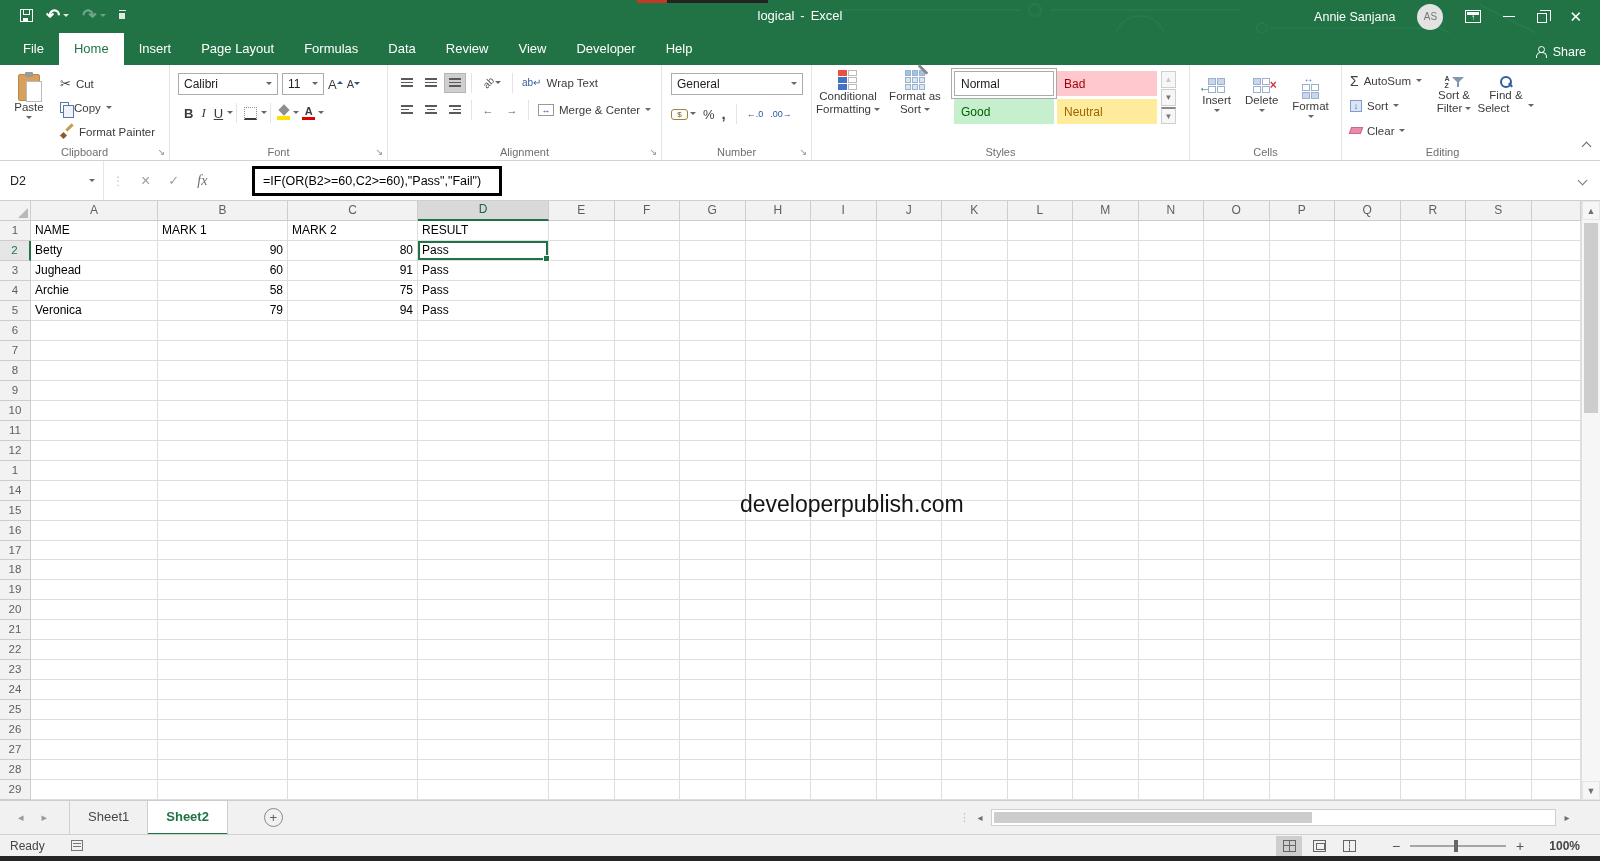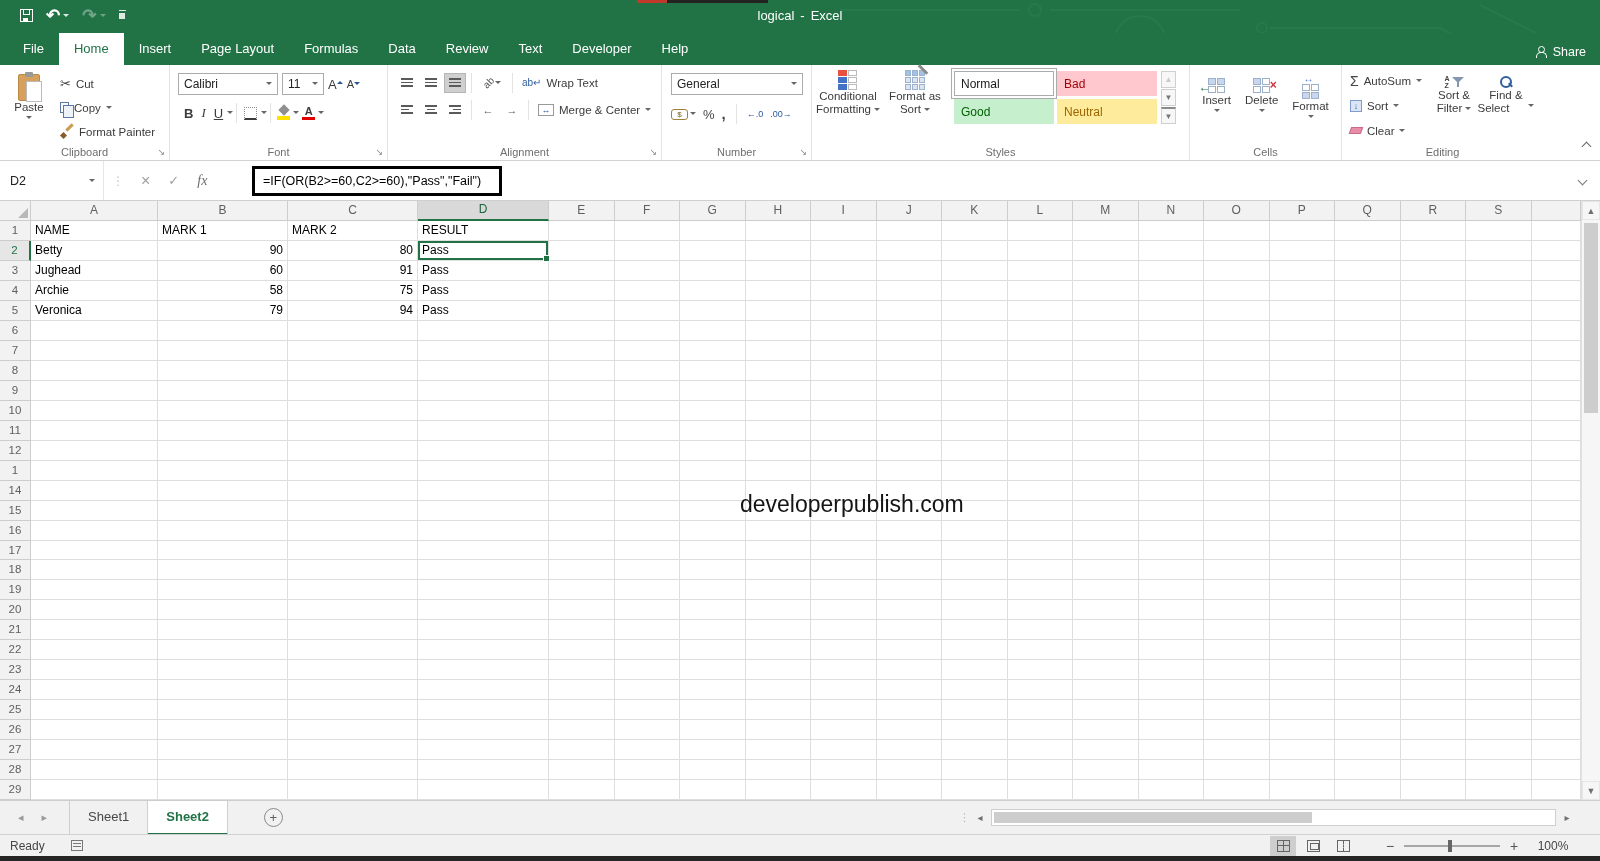--- a/index.html
+++ b/index.html
@@ -205,21 +205,21 @@
   .vb.sel { background:#cecece; }
   .icon-vnormal { width:13px; height:12px; border:1px solid #666; background-image:linear-gradient(#666,#666),linear-gradient(#666,#666); background-size:1px 100%,100% 1px; background-position:50% 0,0 50%; background-repeat:no-repeat; }
   .icon-vlayout { position:relative; width:13px; height:12px; border:1px solid #666; }
   .icon-vlayout::before { content:""; position:absolute; left:2px; top:2px; width:7px; height:5px; border:1px solid #666; }
   .icon-vbreak { position:relative; width:13px; height:12px; border:1px solid #666; }
   .icon-vbreak::before { content:""; position:absolute; left:5px; top:0; width:0; height:10px; border-left:1px dashed #666; }
   .zoomctl { display:flex; align-items:center; margin-left:26px; margin-right:10px; }
   .zminus,.zplus { font-size:14px; color:#555; width:16px; text-align:center; }
   .ztrack { position:relative; width:96px; height:2px; background:#a6a6a6; margin:0 6px; }
   .zthumb { position:absolute; left:44px; top:-5px; width:4px; height:12px; background:#666; }
-  .zlabel { width:42px; text-align:center; margin-right:26px; }
+  .zlabel { width:42px; text-align:right; margin-right:20px;font-weight:bold; }
   .bottomstrip { position:absolute; left:0; top:856px; width:1600px; height:5px; background:#262626; }
 </style>
 </head>
 <body>
 
 <div class="root">
 
   <div class="titlebar">
     <svg class="deco" viewBox="0 0 760 65">
       <g stroke="#2c8257" stroke-width="2" fill="none">
@@ -247,32 +247,42 @@
           <i class="dda-w" style="opacity:.5"></i>
         </span>
       <span class="qat-more">
           <i></i>
           <i class="dda-w" style="margin-top:0"></i>
         </span>
     </div>
     <div class="win-title">
       <span>logical</span><span>-</span><span>Excel</span>
     </div>
+    <div class="tb-right">
+      <span class="user-name">Annie Sanjana</span>
+      <span class="avatar">AS</span>
+      <span class="icon-ribbonopts"></span>
+      <span style="display:flex;align-items:center;height:33px">
+          <i class="icon-min"></i>
+        </span>
+      <span class="icon-restore"></span>
+      <span class="icon-close">✕</span>
+    </div>
   </div>
 
   <div class="tabrow">
     <div class="rtabs">
         <div class="rtab">File</div>
         <div class="rtab active">Home</div>
         <div class="rtab">Insert</div>
         <div class="rtab">Page Layout</div>
         <div class="rtab">Formulas</div>
         <div class="rtab">Data</div>
         <div class="rtab">Review</div>
-        <div class="rtab">Text</div>
+        <div class="rtab">View</div>
         <div class="rtab">Developer</div>
         <div class="rtab">Help</div>
       </div>
     <div class="share">
       <span class="icon-person"></span>
       <span>Share</span>
     </div>
   </div>
 
   <div class="ribbon">

